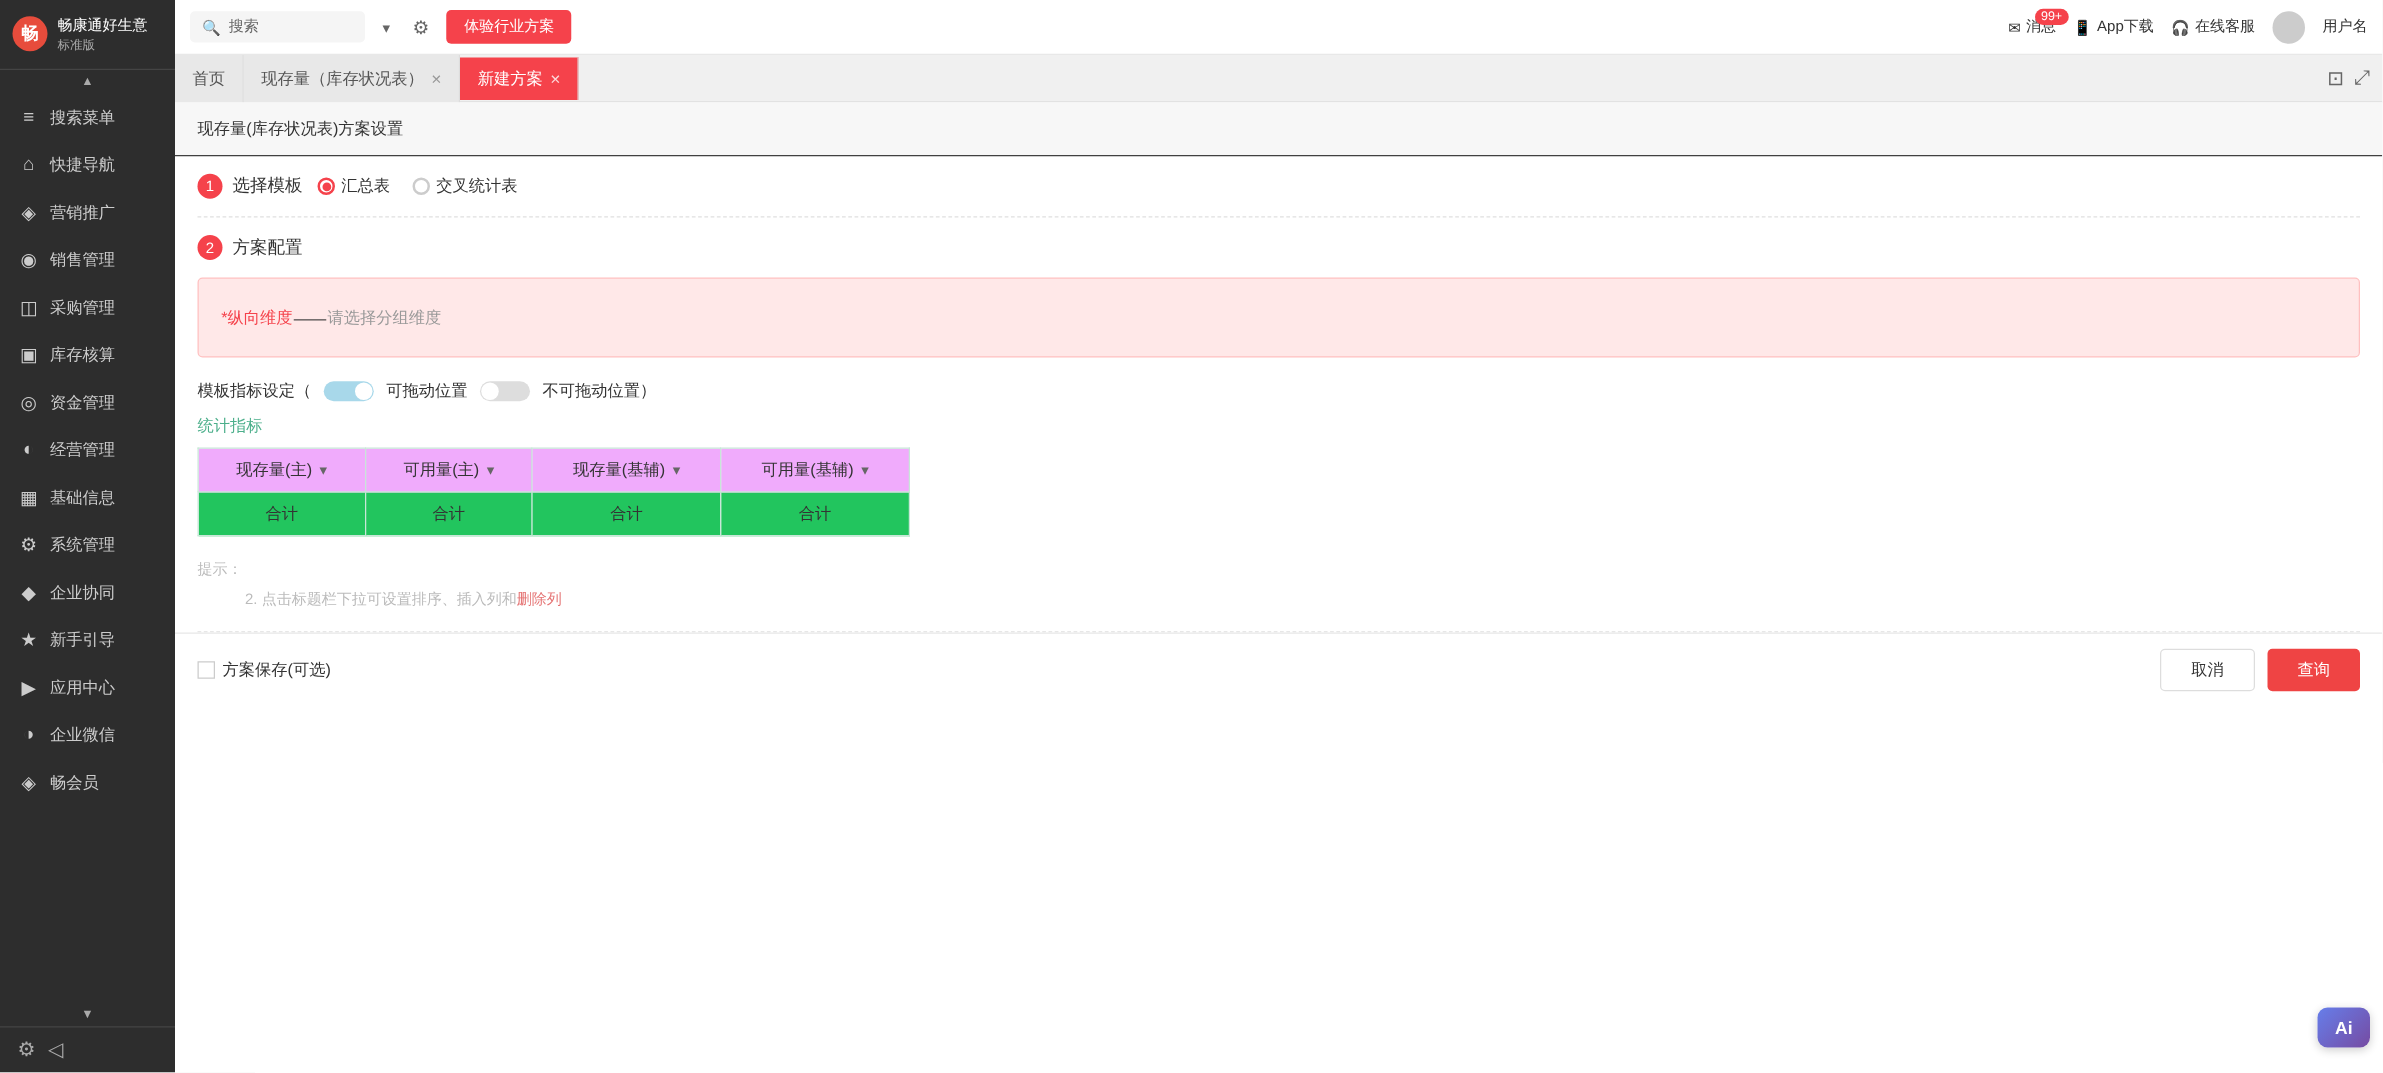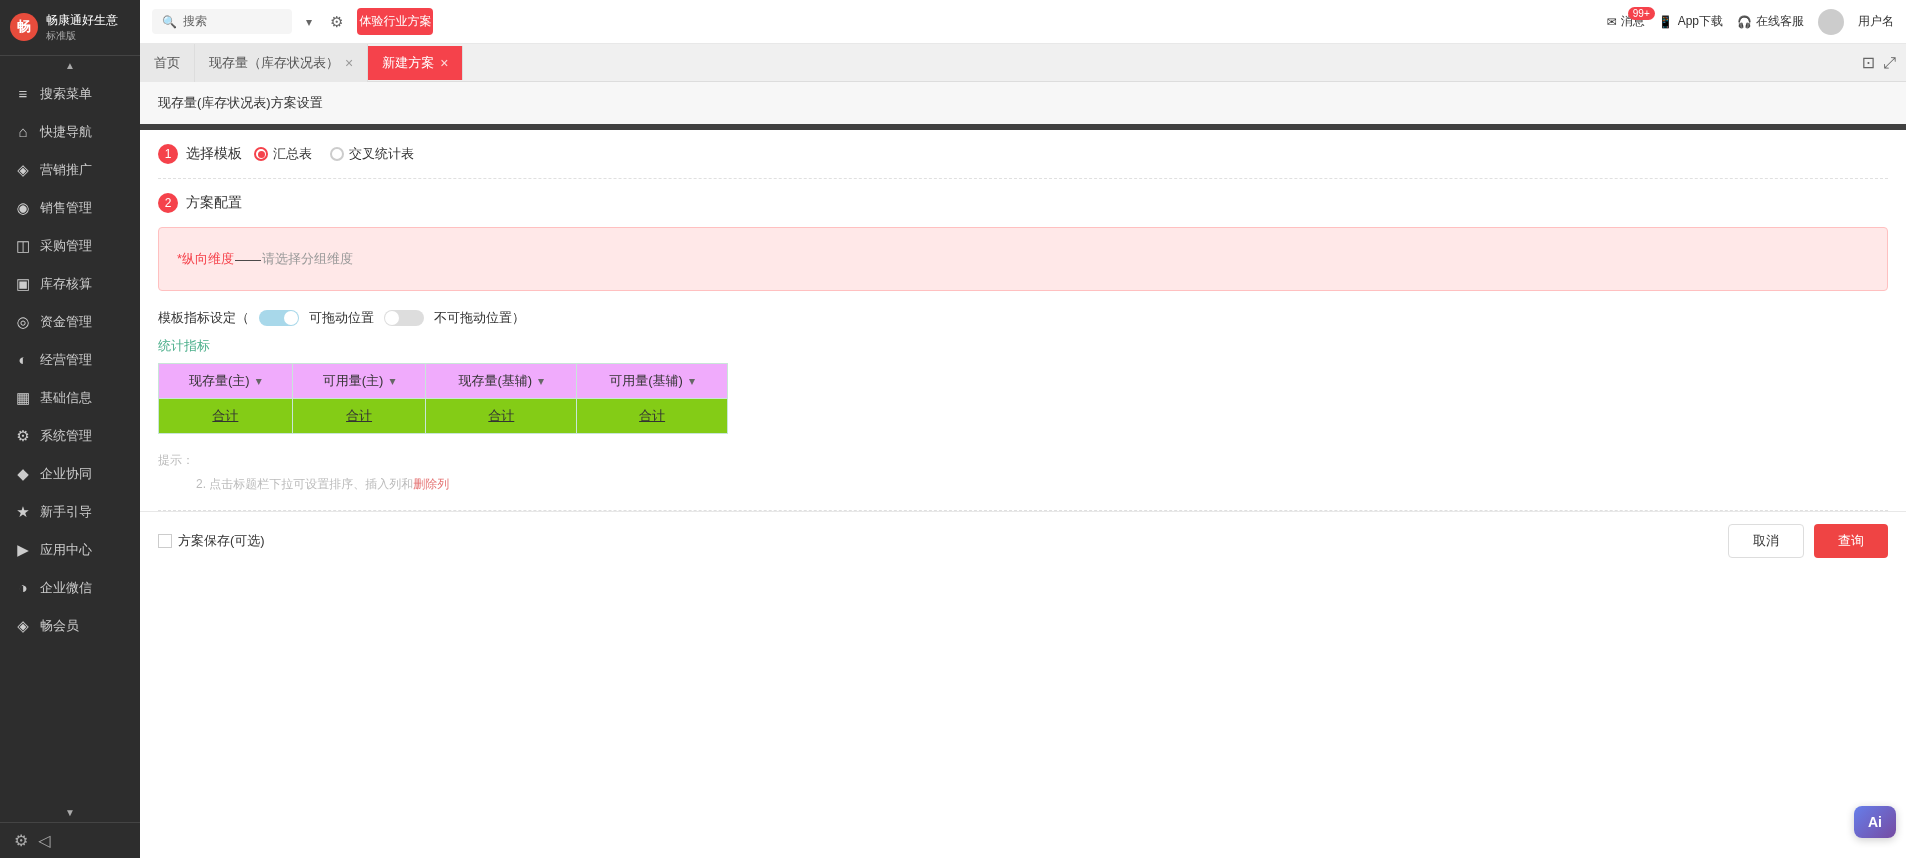--- a/index.html
+++ b/index.html
@@ -68,21 +68,21 @@
       background: #f5f5f5; border-radius: 4px; padding: 4px 10px;
       font-size: 12px; color: #666;
       width: 140px;
     }
     .topbar-dropdown-btn {
       background: none; border: none; cursor: pointer; color: #666; font-size: 12px; padding: 2px 4px;
     }
     .topbar-gear { color: #666; cursor: pointer; font-size: 15px; padding: 4px; }
     .topbar-trial-btn {
       background: #f5424b; color: white; border: none; border-radius: 4px;
-      padding: 5px 2px; font-size: 12px; cursor: pointer;
+      padding: 5px 14px; font-size: 12px; cursor: pointer;
     }
     .topbar-spacer { flex: 1; }
     .topbar-right { display: flex; align-items: center; gap: 14px; }
     .topbar-msg { display: flex; align-items: center; gap: 4px; cursor: pointer; color: #333; font-size: 12px; position: relative; }
     .topbar-badge {
       background: #f5424b; color: white; border-radius: 10px;
       font-size: 10px; padding: 1px 5px; position: absolute; top: -6px; right: -10px;
     }
     .topbar-app { display: flex; align-items: center; gap: 4px; cursor: pointer; color: #333; font-size: 12px; }
     .topbar-service { display: flex; align-items: center; gap: 4px; cursor: pointer; color: #333; font-size: 12px; }
@@ -122,21 +122,21 @@
       overflow-y: auto;
       background: #fff;
       padding: 0;
     }
 
     .page-setting {
       padding: 12px 18px;
       background: #f7f7f7;
       font-size: 13px;
       color: #333;
-      border-bottom: 6px solid #404040;
+      border-bottom: 1px solid #404040;
     }
 
     .section-block {
       margin: 14px 18px;
     }
 
     .section-header {
       display: flex; align-items: center; gap: 8px;
       margin-bottom: 14px;
     }
@@ -204,27 +204,26 @@
       border: 1px solid #c8e6d8;
       padding: 8px 14px;
       font-size: 13px;
       font-weight: normal;
       color: #333;
       text-align: center;
     }
     .stats-table th .th-inner { display: flex; align-items: center; justify-content: center; gap: 6px; }
     .th-dropdown { color: #666; font-size: 12px; cursor: pointer; }
     .stats-table td {
-      background: #84cc16;
+      background: #22c55e;
       border: 1px solid #c8e6d8;
       padding: 8px 0;
       font-size: 13px;
       color: #333;
       text-align: center;
-      text-decoration: underline;
     }
 
     .tips-section { margin: 14px 18px; font-size: 12px; color: #bbb; line-height: 2; }
     .tips-section .tip-line { display: flex; gap: 6px; }
     .tips-highlight { color: #e57373; }
 
     .bottom-bar {
       border-top: 1px solid #e8e8e8;
       padding: 12px 18px;
       display: flex;

